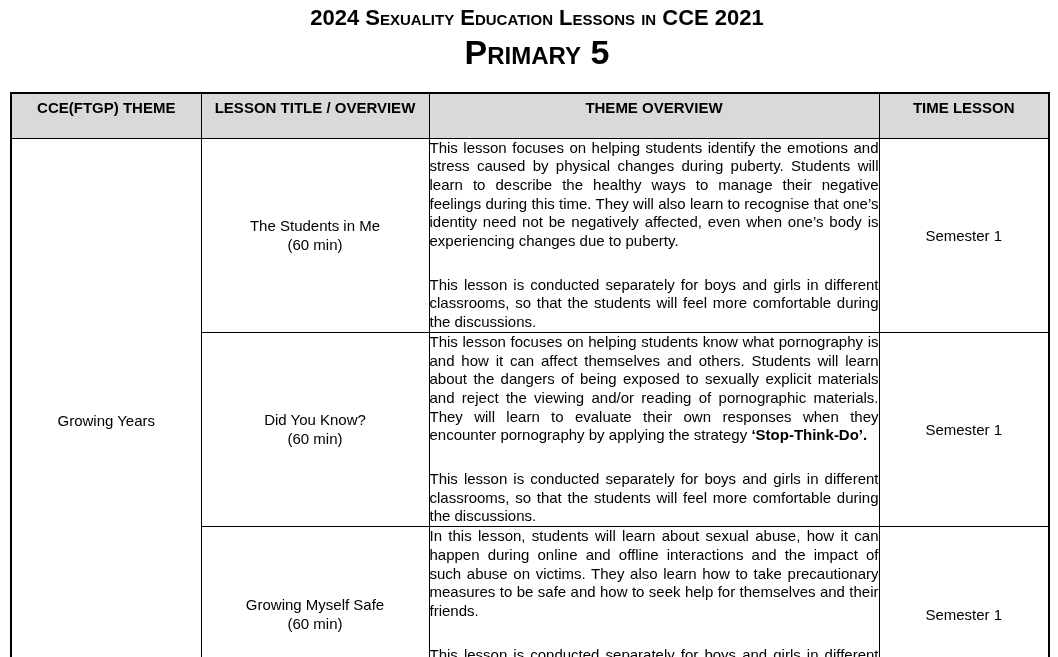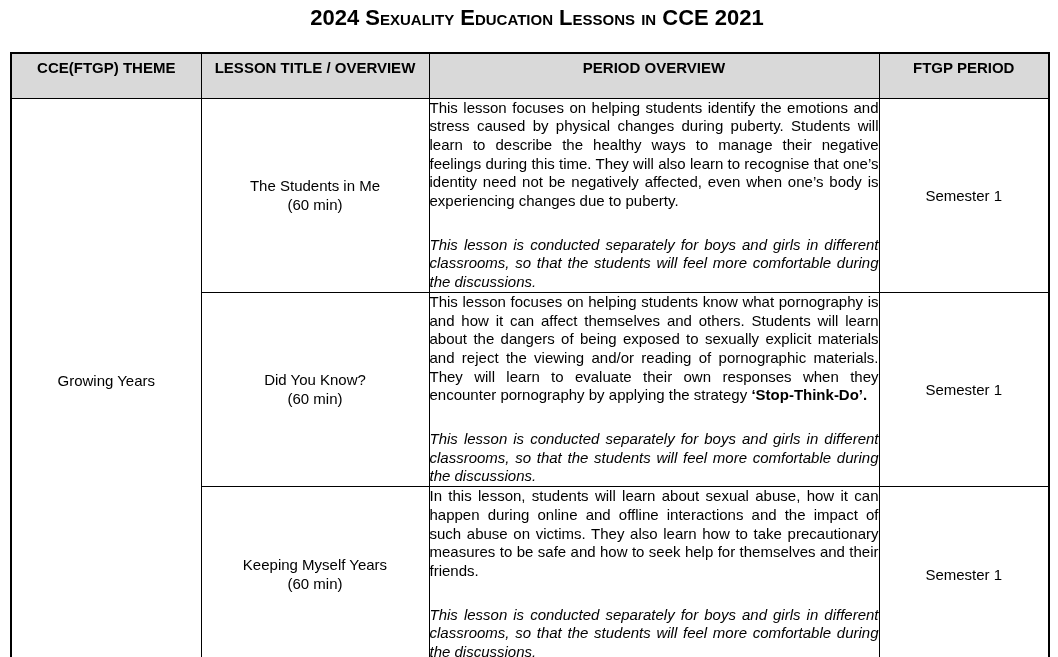--- a/index.html
+++ b/index.html
@@ -65,43 +65,43 @@
   td.overview-cell {
     vertical-align: top;
     text-align: justify;
     padding: 2px 5px 2px 6px;
     line-height: 18.7px;
     margin-top: 28px;
   }
   td.overview-cell p { margin: 0; }
   td.overview-cell p.note {
     margin-top: 25px;
-    font-style: italic;
   }
 </style>
 </head>
 <body>
 
 <div class="title-block">
   <div class="title-line1">2024 Sexuality Education Lessons in CCE 2021</div>
+  <div class="title-line2">Primary 5</div>
 </div>
 
 <table class="lessons">
   <colgroup>
     <col class="col-theme">
     <col class="col-title">
     <col class="col-overview">
     <col class="col-period">
   </colgroup>
   <thead>
     <tr>
       <th>CCE(FTGP) THEME</th>
       <th>LESSON TITLE / OVERVIEW</th>
-      <th>PERIOD OVERVIEW</th>
-      <th>FTGP PERIOD</th>
+      <th>THEME OVERVIEW</th>
+      <th>TIME LESSON</th>
     </tr>
   </thead>
   <tbody>
     <tr class="r1">
       <td class="theme-cell" rowspan="3">Growing Years</td>
       <td class="title-cell">
         <div>The Students in Me</div>
         <div>(60 min)</div>
       </td>
       <td class="overview-cell">
@@ -116,21 +116,21 @@
         <div>(60 min)</div>
       </td>
       <td class="overview-cell">
         <p class="overview"><span>This lesson focuses on helping students know what pornography is and how it can affect themselves and others. Students will learn about the dangers of being exposed to sexually explicit materials and reject the viewing and/or reading of pornographic materials. They will learn to evaluate their own responses when they encounter pornography by applying the strategy </span><strong>‘Stop-Think-Do’.</strong></p>
         <p class="note">This lesson is conducted separately for boys and girls in different classrooms, so that the students will feel more comfortable during the discussions.</p>
       </td>
       <td class="period-cell">Semester 1</td>
     </tr>
     <tr class="r3">
       <td class="title-cell">
-        <div>Keeping Myself Years</div>
+        <div>Growing Myself Safe</div>
         <div>(60 min)</div>
       </td>
       <td class="overview-cell">
         <p class="overview">In this lesson, students will learn about sexual abuse, how it can happen during online and offline interactions and the impact of such abuse on victims. They also learn how to take precautionary measures to be safe and how to seek help for themselves and their friends.</p>
         <p class="note">This lesson is conducted separately for boys and girls in different classrooms, so that the students will feel more comfortable during the discussions.</p>
       </td>
       <td class="period-cell">Semester 1</td>
     </tr>
   </tbody>
 </table>

